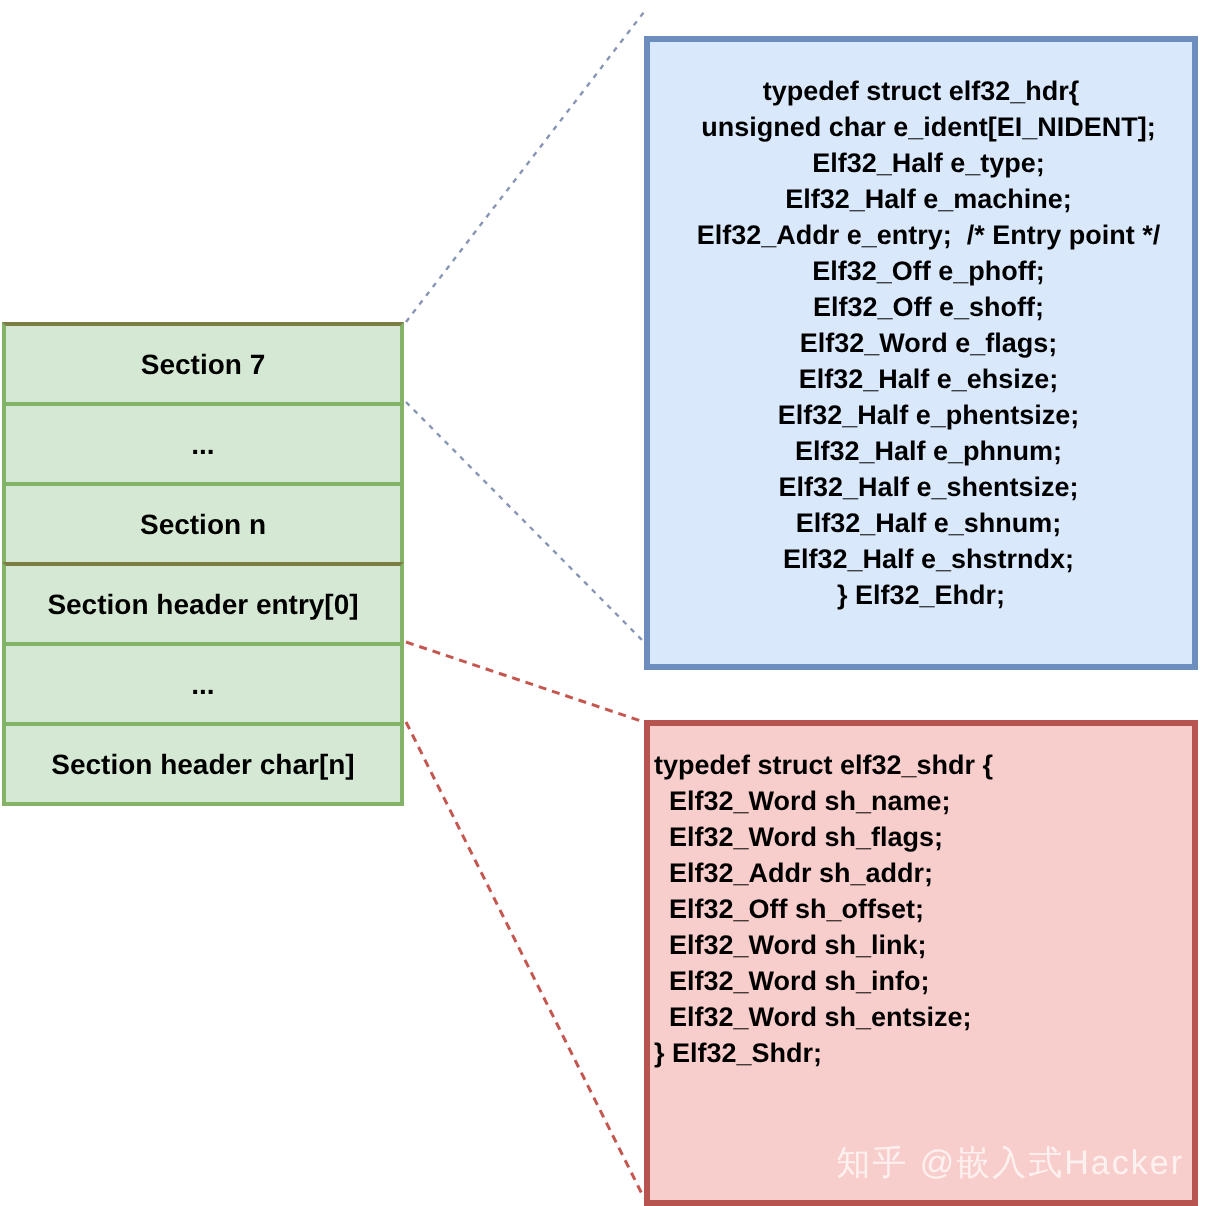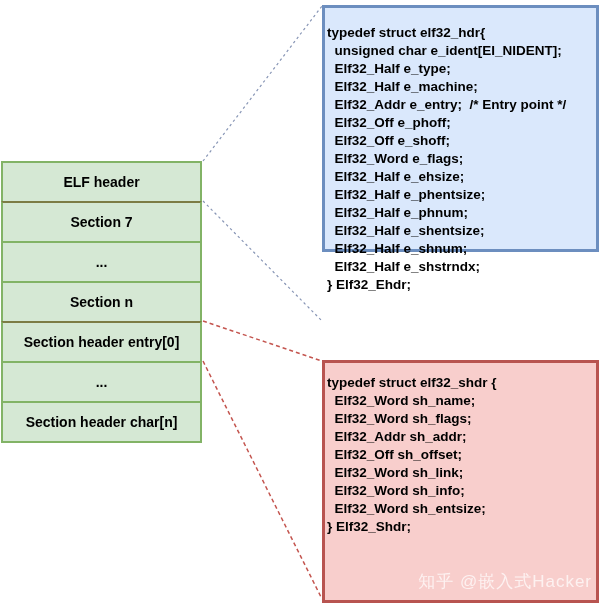--- a/index.html
+++ b/index.html
@@ -44,25 +44,26 @@
   }
   .code-box .code-line {
     white-space: pre;
     font-family: "Liberation Sans", sans-serif;
     font-size: 13.5px;
     font-weight: bold;
     line-height: 18px;
     color: var(--text, #000);
   }
   .box-blue {
-    top: 5px;
-    height: 247px;
+    top: 18px;
+    height: 317px;
     background: var(--blue-fill, #dae8fc);
     border: 3px solid var(--blue-stroke, #6c8ebf);
     padding: 16px 2px 0 2px;
+    text-align: center;
   }
   .box-red {
     top: 360px;
     height: 243px;
     background: var(--red-fill, #f8cecc);
     border: 3px solid var(--red-stroke, #b85450);
     padding: 11px 16px 0 2px;
   }
 
   
@@ -104,23 +105,20 @@
 <div class="canvas">
 
   <svg class="connectors" viewBox="0 0 603 603" xmlns="http://www.w3.org/2000/svg">
     <line class="line-blue" x1="203" y1="161" x2="322" y2="6"></line>
     <line class="line-blue" x1="203" y1="201" x2="322" y2="321"></line>
     <line class="line-red" x1="203" y1="321" x2="322" y2="361"></line>
     <line class="line-red" x1="203" y1="361" x2="322" y2="599"></line>
   </svg>
 
   <div class="stack">
-    <div class="cell">
-      <span>ELF header</span>
-    </div>
     <div class="cell sep-dark">
       <span>Section 7</span>
     </div>
     <div class="cell">
       <span>...</span>
     </div>
     <div class="cell">
       <span>Section n</span>
     </div>
     <div class="cell sep-dark">

